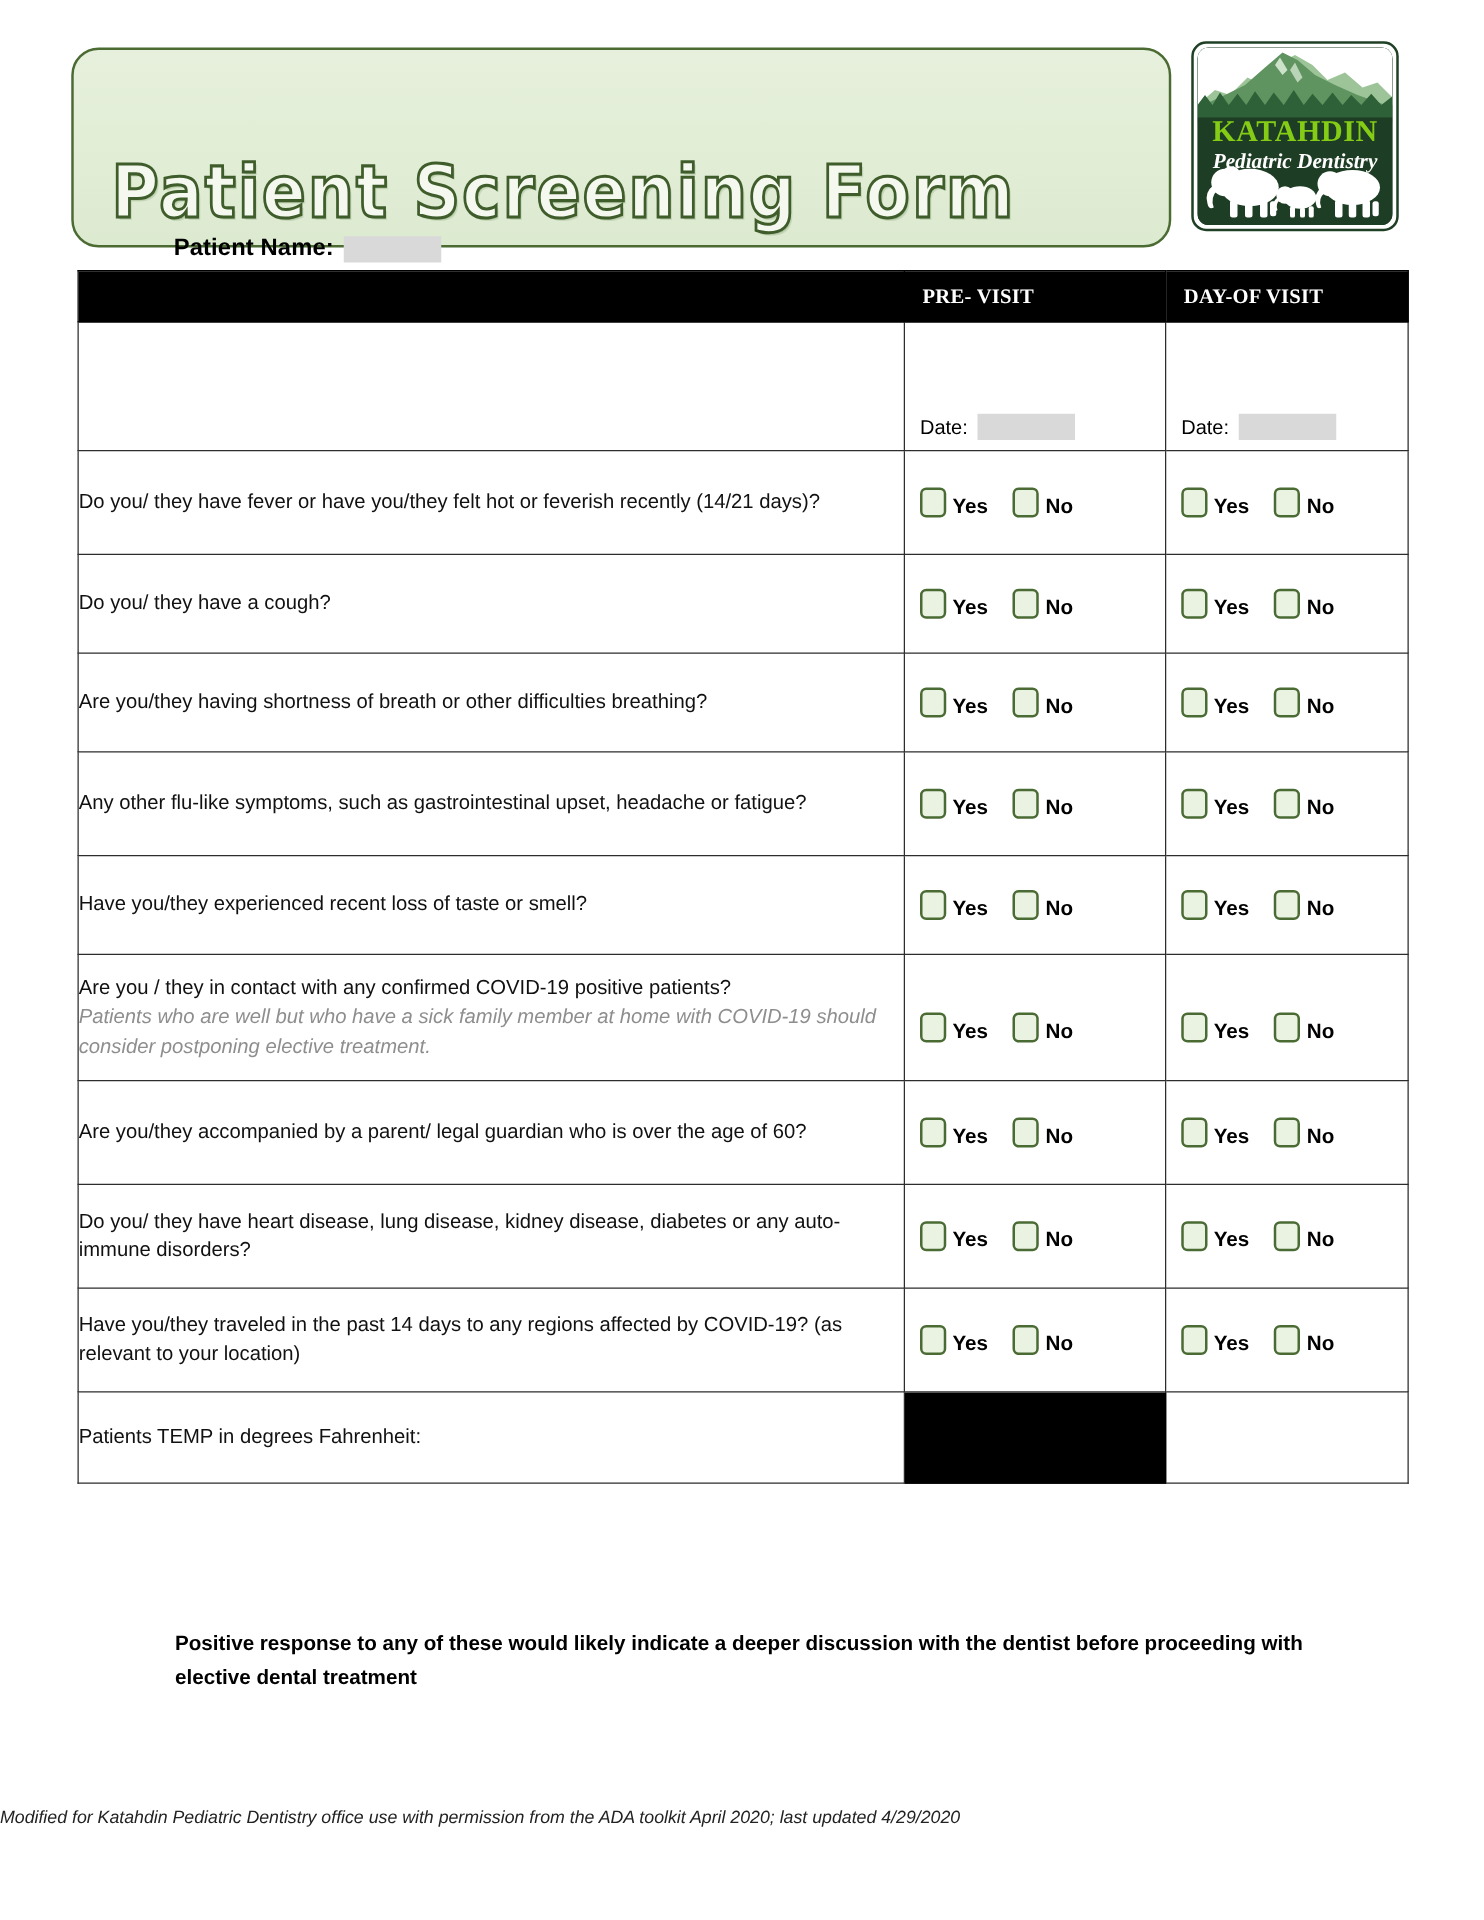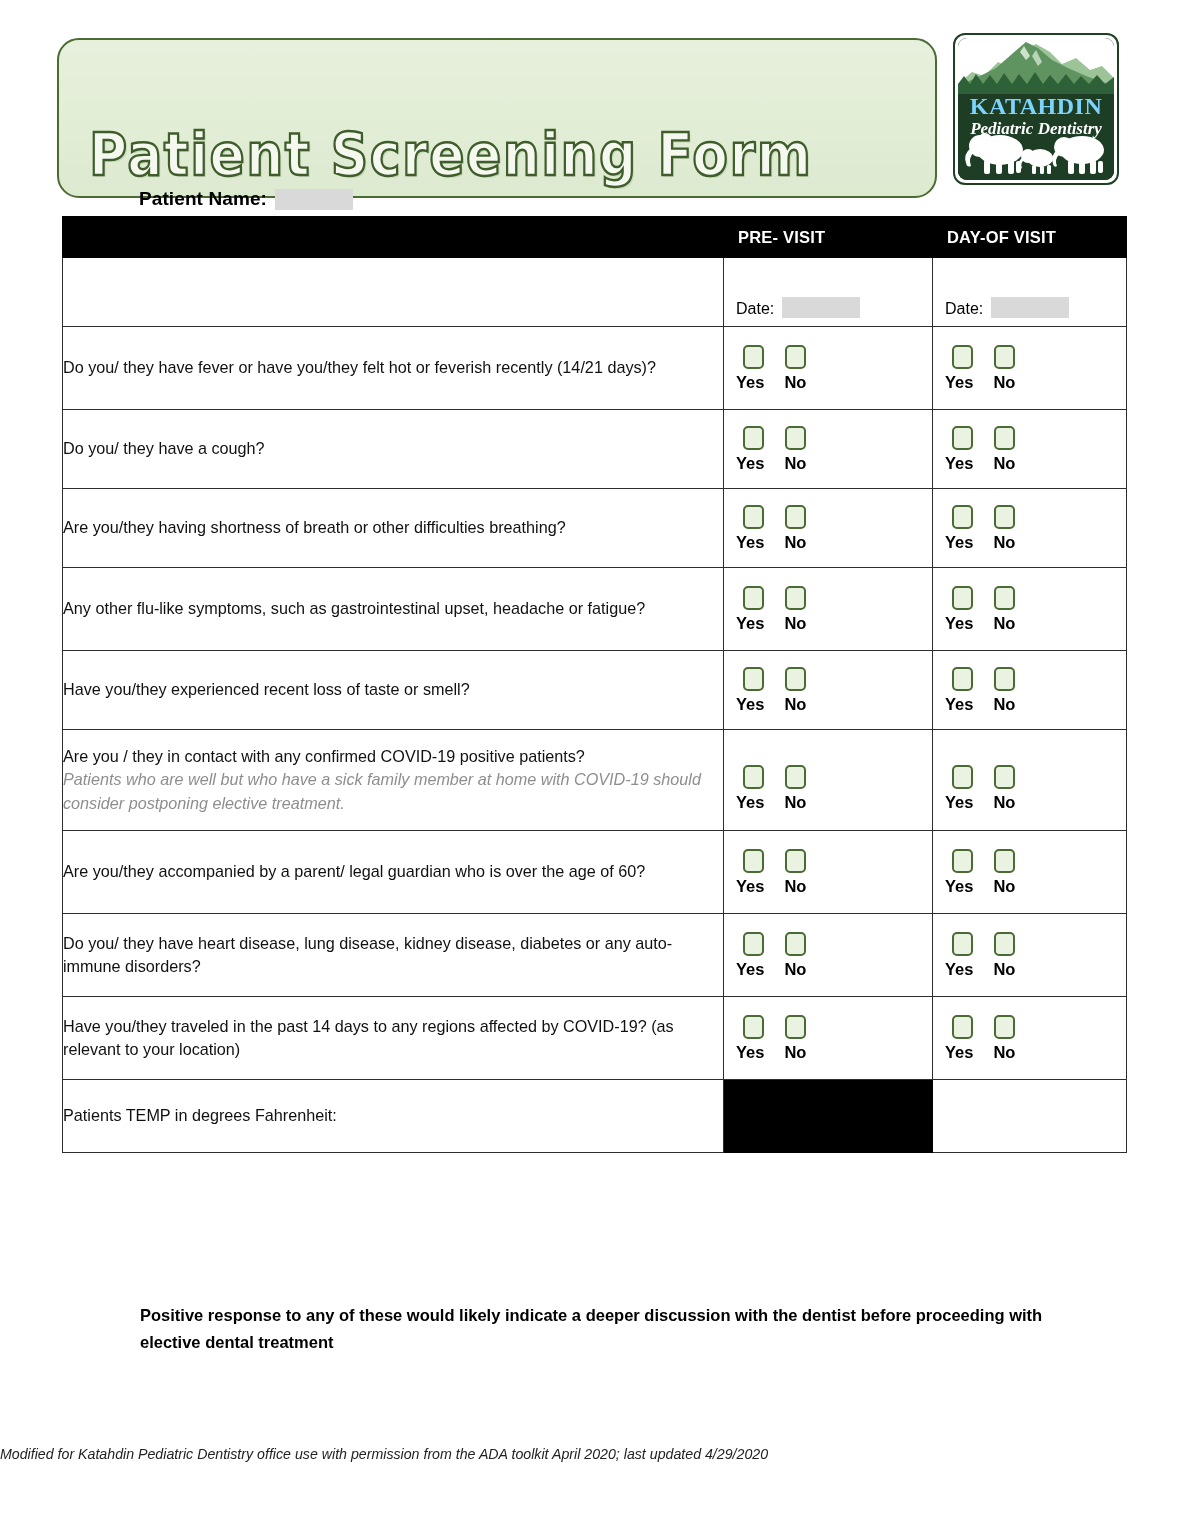--- a/index.html
+++ b/index.html
@@ -76,21 +76,21 @@
   .logo svg { display:block; width:100%; height:100%; }
   .logo-word {
     position: absolute;
     left: 0; right: 0;
     top: 56px;
     text-align: center;
     font-family: "Liberation Serif", serif;
     font-size: 24px;
     font-weight: bold;
     letter-spacing: 0.5px;
-    color: #7dd3fc;
+    color: #84cc16;
     line-height: 1;
   }
   .logo-sub {
     position: absolute;
     left: 0; right: 0;
     top: 82px;
     text-align: center;
     font-family: "Liberation Serif", serif;
     font-style: italic;
     font-weight: bold;
@@ -145,29 +145,31 @@
     border-color: #000000;
     height: 40px;
     color: #ffffff;
   }
   .hdr-label {
     font-size: 16.5px;
     font-weight: bold;
     color: #ffffff;
     padding-left: 14px;
     letter-spacing: .2px;
+    font-family: Liberation Serif, serif;
   }
 
   tr.date-row td { height: 62px; }
   .date-cell {
     display: flex;
     align-items: flex-end;
     height: 60px;
-    padding: 0 0 8px 12px;
+    padding: 10px 0 8px 12px;
     font-size: 16px;
+    margin-top: 24px;
   }
 
   .q-cell {
     padding: 14px 16px 14px 12px;
     font-size: 16.2px;
     line-height: 1.45;
     color: #111111;
   }
   .q-note {
     display: block;
@@ -181,21 +183,20 @@
     display: flex;
     align-items: center;
     padding-left: 12px;
     gap: 6px;
   }
   .ck-group {
     display: flex;
     align-items: flex-end;
     gap: 5px;
     margin-right: 14px;
-    flex-direction: column;
   }
   .checkbox {
     width: 21px;
     height: 24px;
     box-sizing: border-box;
     border: 2px solid #4a6b33;
     border-radius: 5px;
     background: #eaf2e2;
     flex: none;
   }

